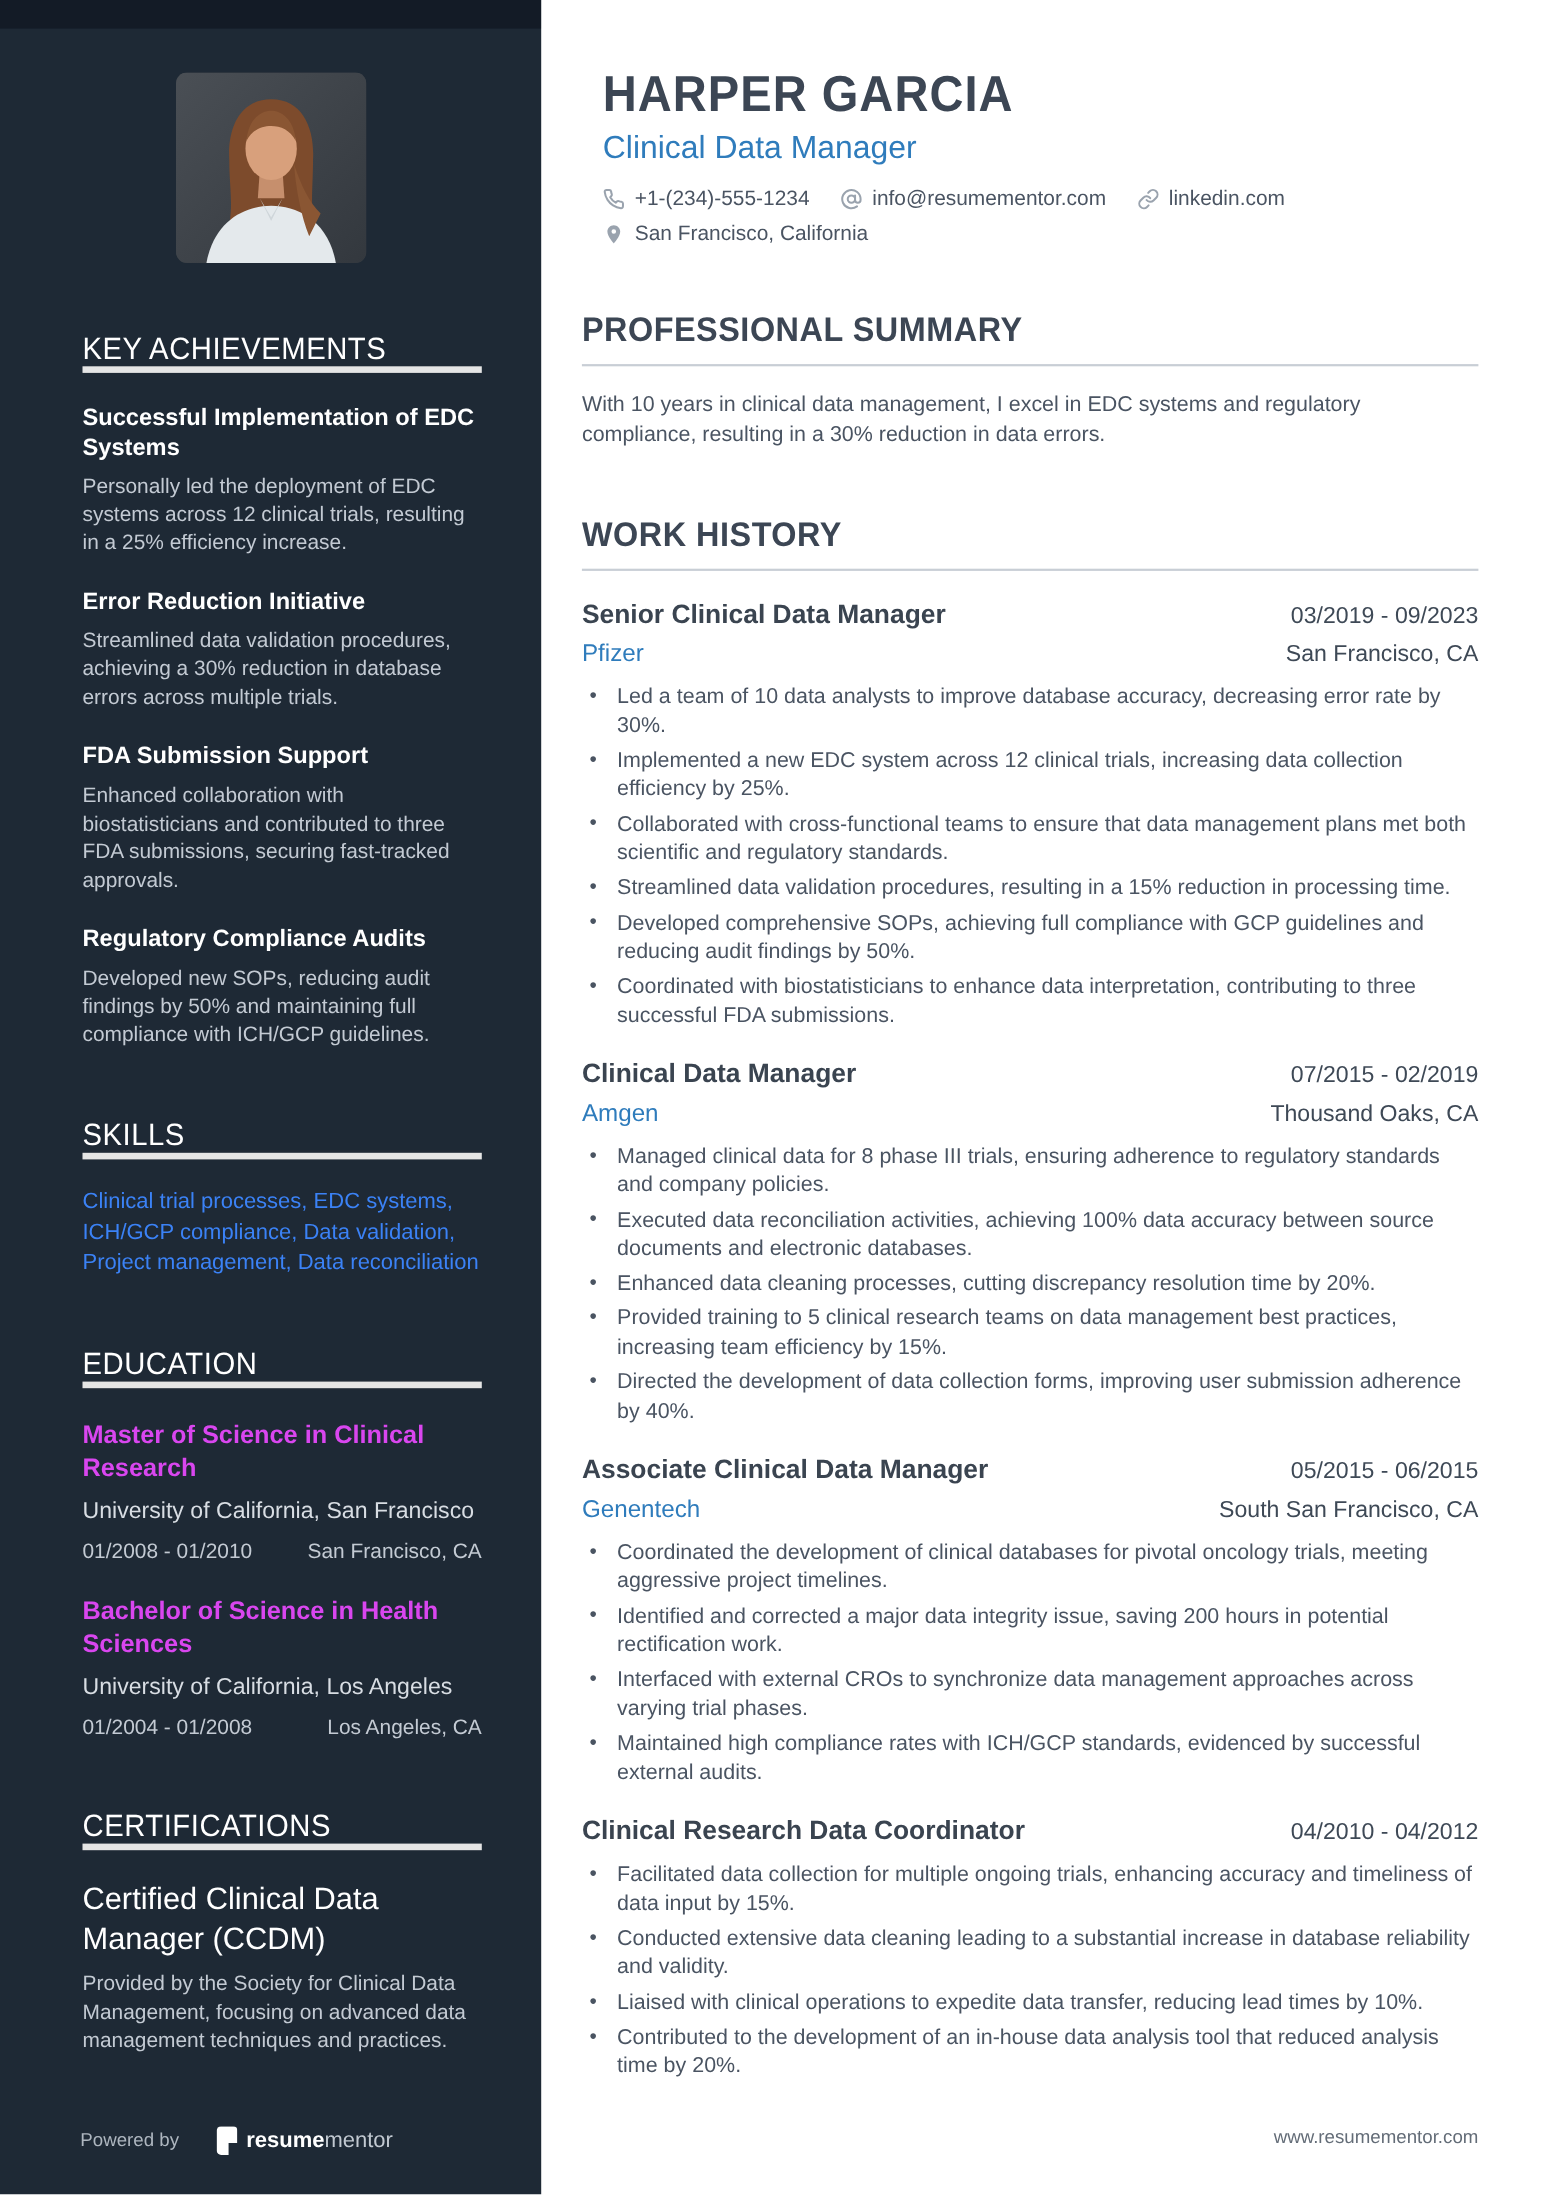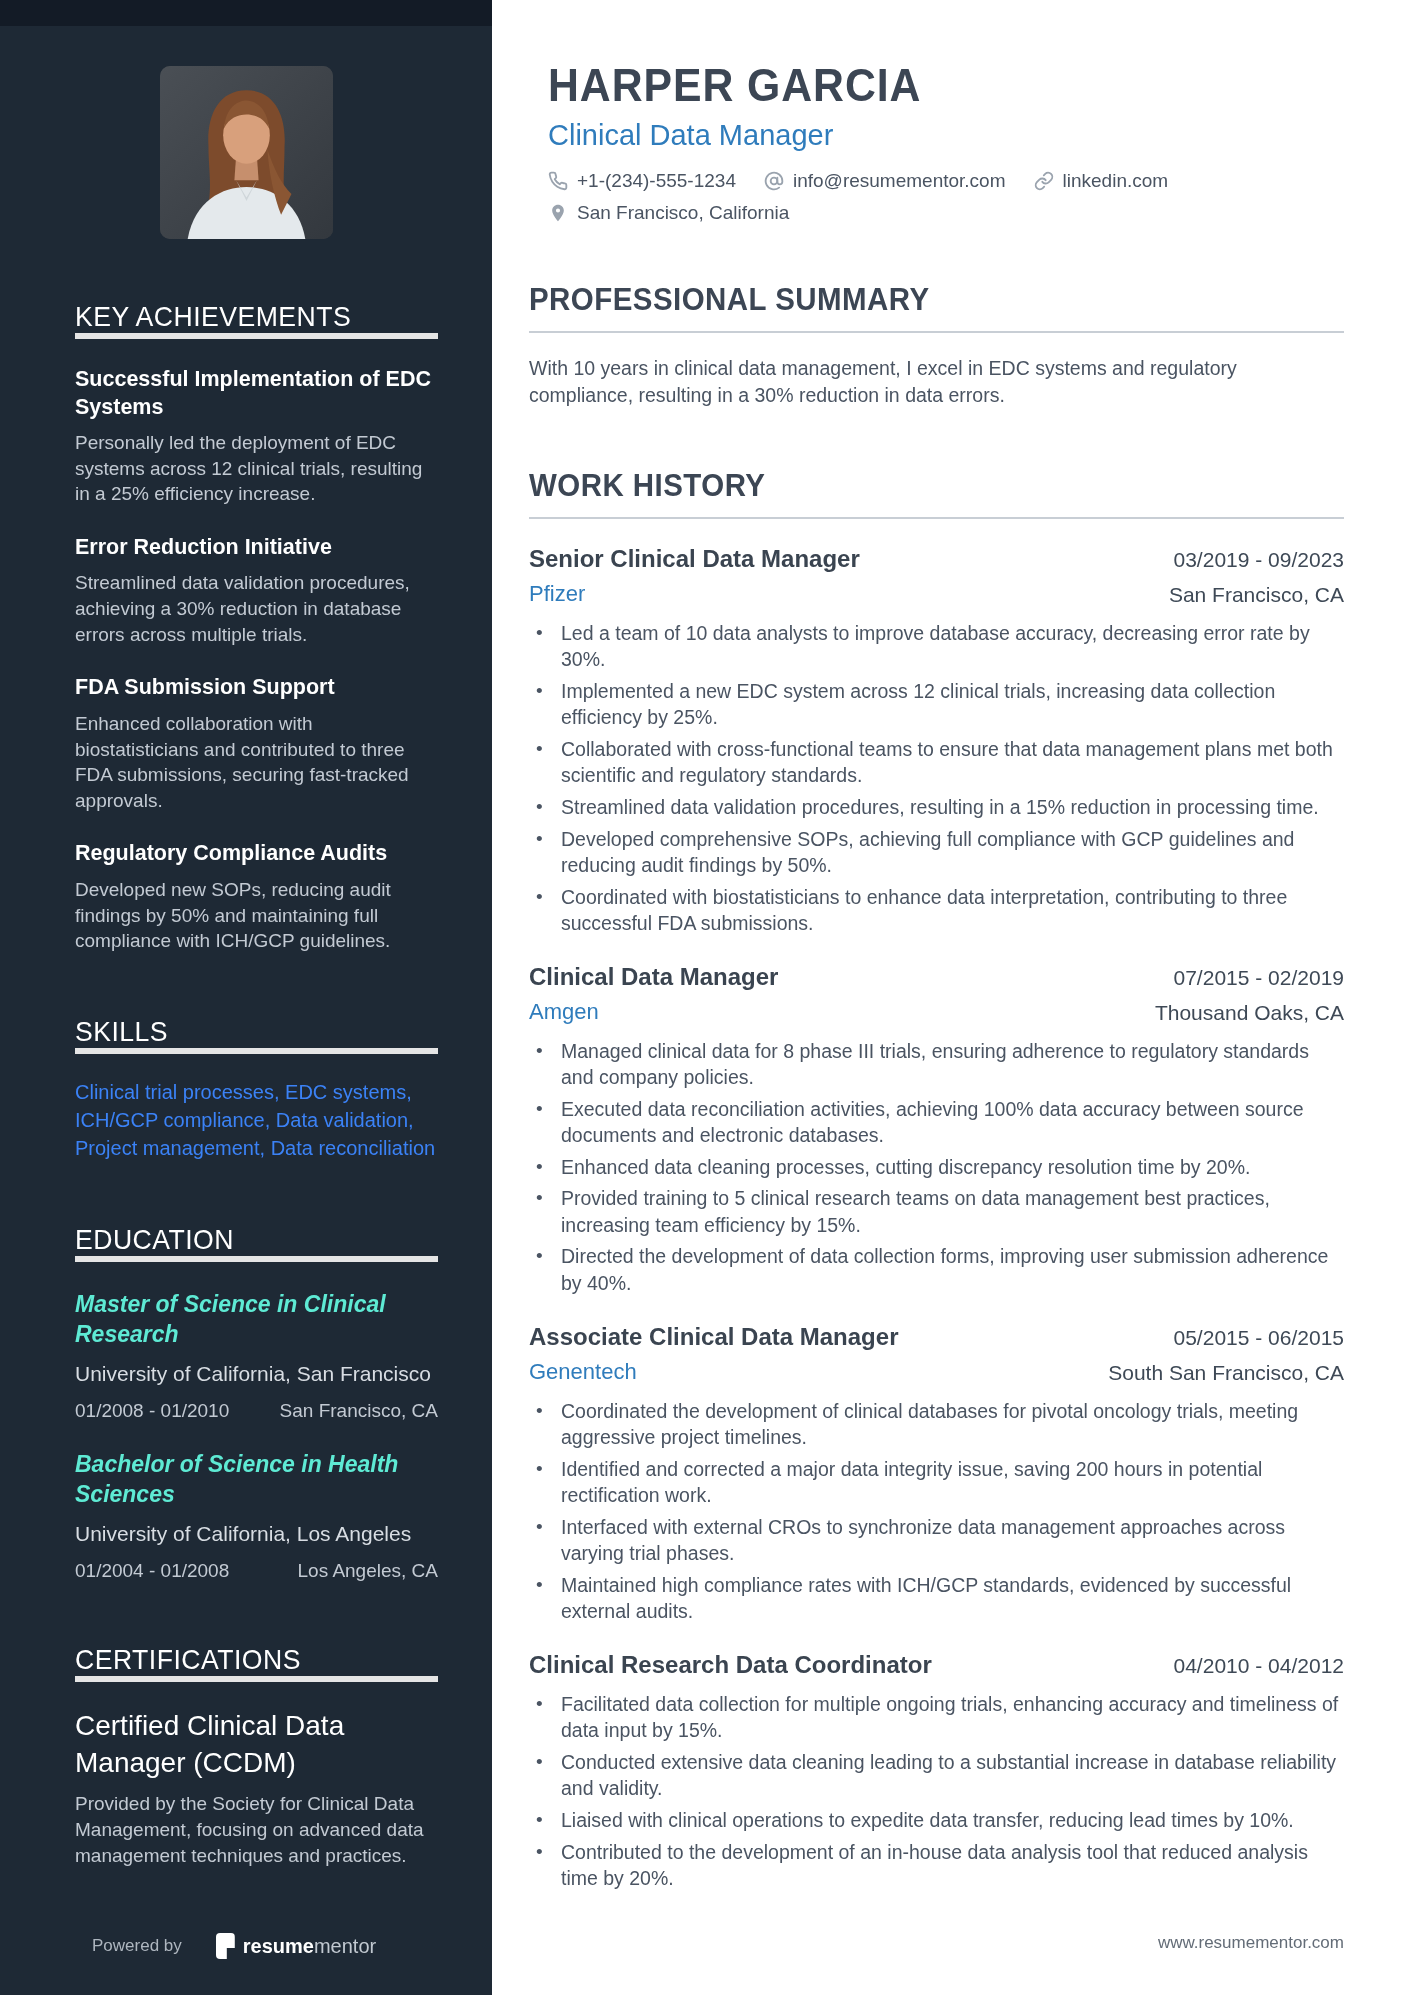--- a/index.html
+++ b/index.html
@@ -37,28 +37,28 @@
     display: inline-block;
     font-size: 28px; font-weight: 500; letter-spacing: 0.5px; color: #FFFFFF;
     transform: scaleX(0.95); transform-origin: left center;
     white-space: nowrap;
   }
   .ach-item { margin-top: 27px; }
   .ach-title { font-size: 21.5px; font-weight: 600; line-height: 1.28; color: #FFFFFF; }
   .ach-text { margin-top: 9px; font-size: 19px; line-height: 1.35; color: #C3CAD3; }
   .skills-text { margin-top: 24px; font-size: 20px; line-height: 1.4; color: #3b82f6; }
   .edu-item { margin-top: 28px; }
-  .edu-degree { font-size: 23px; font-weight: 700; line-height: 1.3; color: #5eead4; font-style: italic; }
+  .edu-degree { font-size: 23px; font-weight: 700; line-height: 1.3; color: #d946ef; }
   .edu-school { margin-top: 10px; font-size: 21px; line-height: 1.35; color: #D8DDE3; }
   .edu-meta { margin-top: 12px; display: flex; justify-content: space-between; font-size: 19px; color: #C3CAD3; }
   .cert-item { margin-top: 26px; }
   .cert-title { font-size: 28px; font-weight: 500; line-height: 1.3; color: #FFFFFF; }
   .cert-text { margin-top: 10px; font-size: 19px; line-height: 1.38; color: #C3CAD3; }
   .side-footer {
-    position: absolute; bottom: 36px; left: 92px;
+    position: absolute; bottom: 36px; left: 73px;
     display: flex; align-items: center;
   }
   .powered-by { font-size: 17px; color: #AEB6BF; }
   .brand { display: flex; align-items: center; margin-left: 34px; }
   .brand-icon {
     width: 19px; height: 26px; background: #FFFFFF; border-radius: 4px;
     clip-path: polygon(0 0, 100% 0, 100% 58%, 58% 58%, 58% 100%, 0 100%);
     margin-right: 8px;
   }
   .brand-bold { font-size: 20px; font-weight: 700; color: #FFFFFF; }

